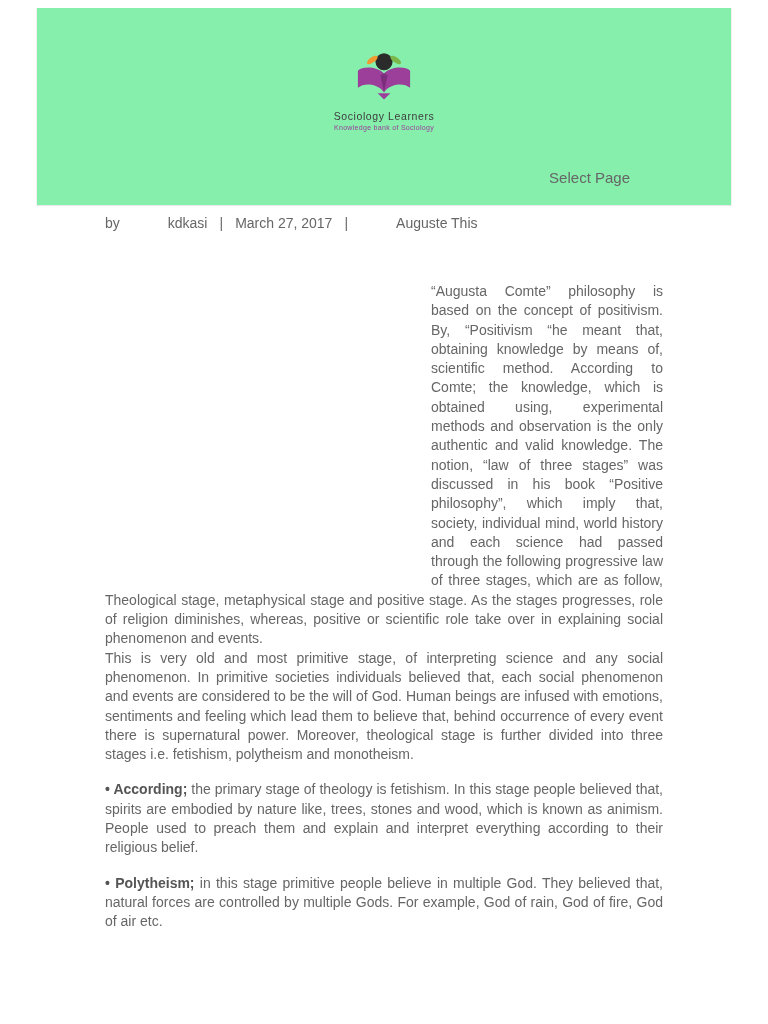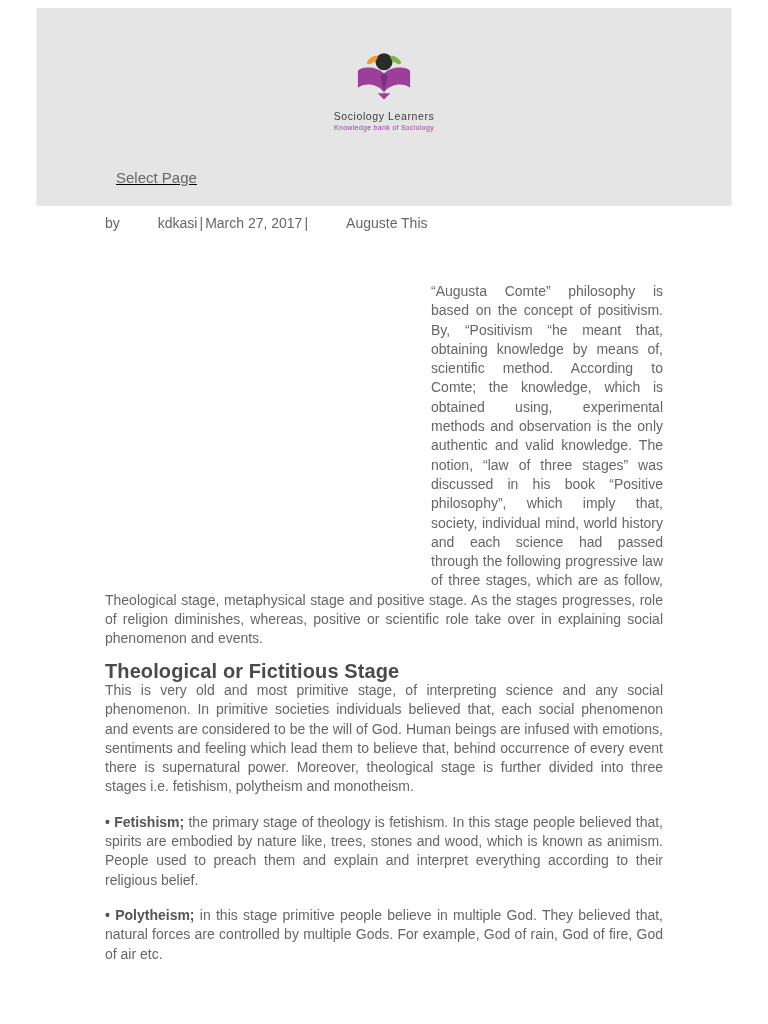--- a/index.html
+++ b/index.html
@@ -10,40 +10,40 @@
     overflow: hidden;
   }
   .page { width: 768px; height: 1024px; background: #fff; }
 
   
   .header-card {
     margin: 8px 36px 0 36px;
     border-left: 1px solid #f1f1f1;
     border-right: 1px solid #f1f1f1;
     border-bottom: 1px solid #e8e8e8;
-    background: #e5e5e5;
+    background: #86efac;
     padding-top: 42px;
   }
   .logo-wrap {
     display: flex; flex-direction: column; align-items: center;
     cursor: pointer;
   }
   .logo-title {
     margin-top: 2px;
     font-size: 10.5px; color: #3c3c3c; letter-spacing: 0.6px;
   }
   .logo-tagline {
     margin-top: 2px;
     font-size: 7px; color: #9b3f9b; letter-spacing: 0.3px;
   }
   .nav-row {
     margin-top: 18px;
     height: 56px;
     padding: 0 79px;
-    display: flex; align-items: center; justify-content: flex-start; text-decoration: underline;
+    display: flex; align-items: center; justify-content: flex-end;
   }
   .select-page {
     font-size: 15px; color: #666; font-weight: 500; cursor: pointer;
   }
   .hamburger { width: 22px; cursor: pointer; }
   .hamburger .bar {
     height: 3px; border-radius: 1px; margin: 3px 0;
   }
 
   
@@ -52,21 +52,21 @@
     margin: 0 auto;
     color: #666;
   }
   .post-title {
     margin-top: 49px;
     font-size: 26px; font-weight: 500; color: #3c3c3c;
     letter-spacing: 0.2px;
   }
   .byline {
     margin-top: 9px;
-    display: flex; gap: 2px;
+    display: flex; gap: 12px;
     font-size: 14px; color: #666;
   }
   .byline a { color: #666; text-decoration: none; cursor: pointer; margin-left: 36px; }
 
   .post-body { font-size: 14px; line-height: 19.3px; }
 
   .intro { margin-top: 51px; text-align: justify; }
   .img-float {
     float: left;
     width: 326px; height: 298px;
@@ -128,23 +128,22 @@
       <span>|</span>
       <span>March 27, 2017</span>
       <span>|</span>
       <a>Auguste This</a>
     </div>
 
     <div class="post-body">
 
       <p class="intro"><span class="img-float"></span><span>“Augusta Comte” philosophy is based on the concept of positivism.  By, “Positivism “he meant that, obtaining knowledge by means of, scientific method. According to Comte; the knowledge, which is obtained using, experimental methods and observation is the only authentic and valid knowledge. The notion, “law of three stages” was discussed in his book “Positive philosophy”, which imply that, society, individual mind, world history and each science had passed through the following progressive law of three stages, which are as follow, Theological stage, metaphysical stage and positive stage. As the stages progresses, role of religion diminishes, whereas, positive or scientific role take over in explaining social phenomenon and events.</span></p>
 
-      <h2 class="section-heading">Theological or Fictitious Stage</h2>
 
       <p class="section-body">This is very old and most primitive stage, of interpreting science and any social phenomenon. In primitive societies individuals believed that, each social phenomenon and events are considered to be the will of God. Human beings are infused with emotions, sentiments and feeling which lead them to believe that, behind occurrence of every event there is supernatural power. Moreover, theological stage is further divided into three stages i.e. fetishism, polytheism and monotheism.</p>
 
-      <p class="bullet"><strong>• Fetishism;</strong><span> the primary stage of theology is fetishism. In this stage people believed that, spirits are embodied by nature like, trees, stones and wood, which is known as animism. People used to preach them and explain and interpret everything according to their religious belief.</span></p>
+      <p class="bullet"><strong>• According;</strong><span> the primary stage of theology is fetishism. In this stage people believed that, spirits are embodied by nature like, trees, stones and wood, which is known as animism. People used to preach them and explain and interpret everything according to their religious belief.</span></p>
 
       <p class="bullet"><strong>• Polytheism;</strong><span> in this stage primitive people believe in multiple God. They believed that, natural forces are controlled by multiple Gods. For example, God of rain, God of fire, God of air etc.</span></p>
 
     </div>
   </div>
 </div>
 
 </body></html>

